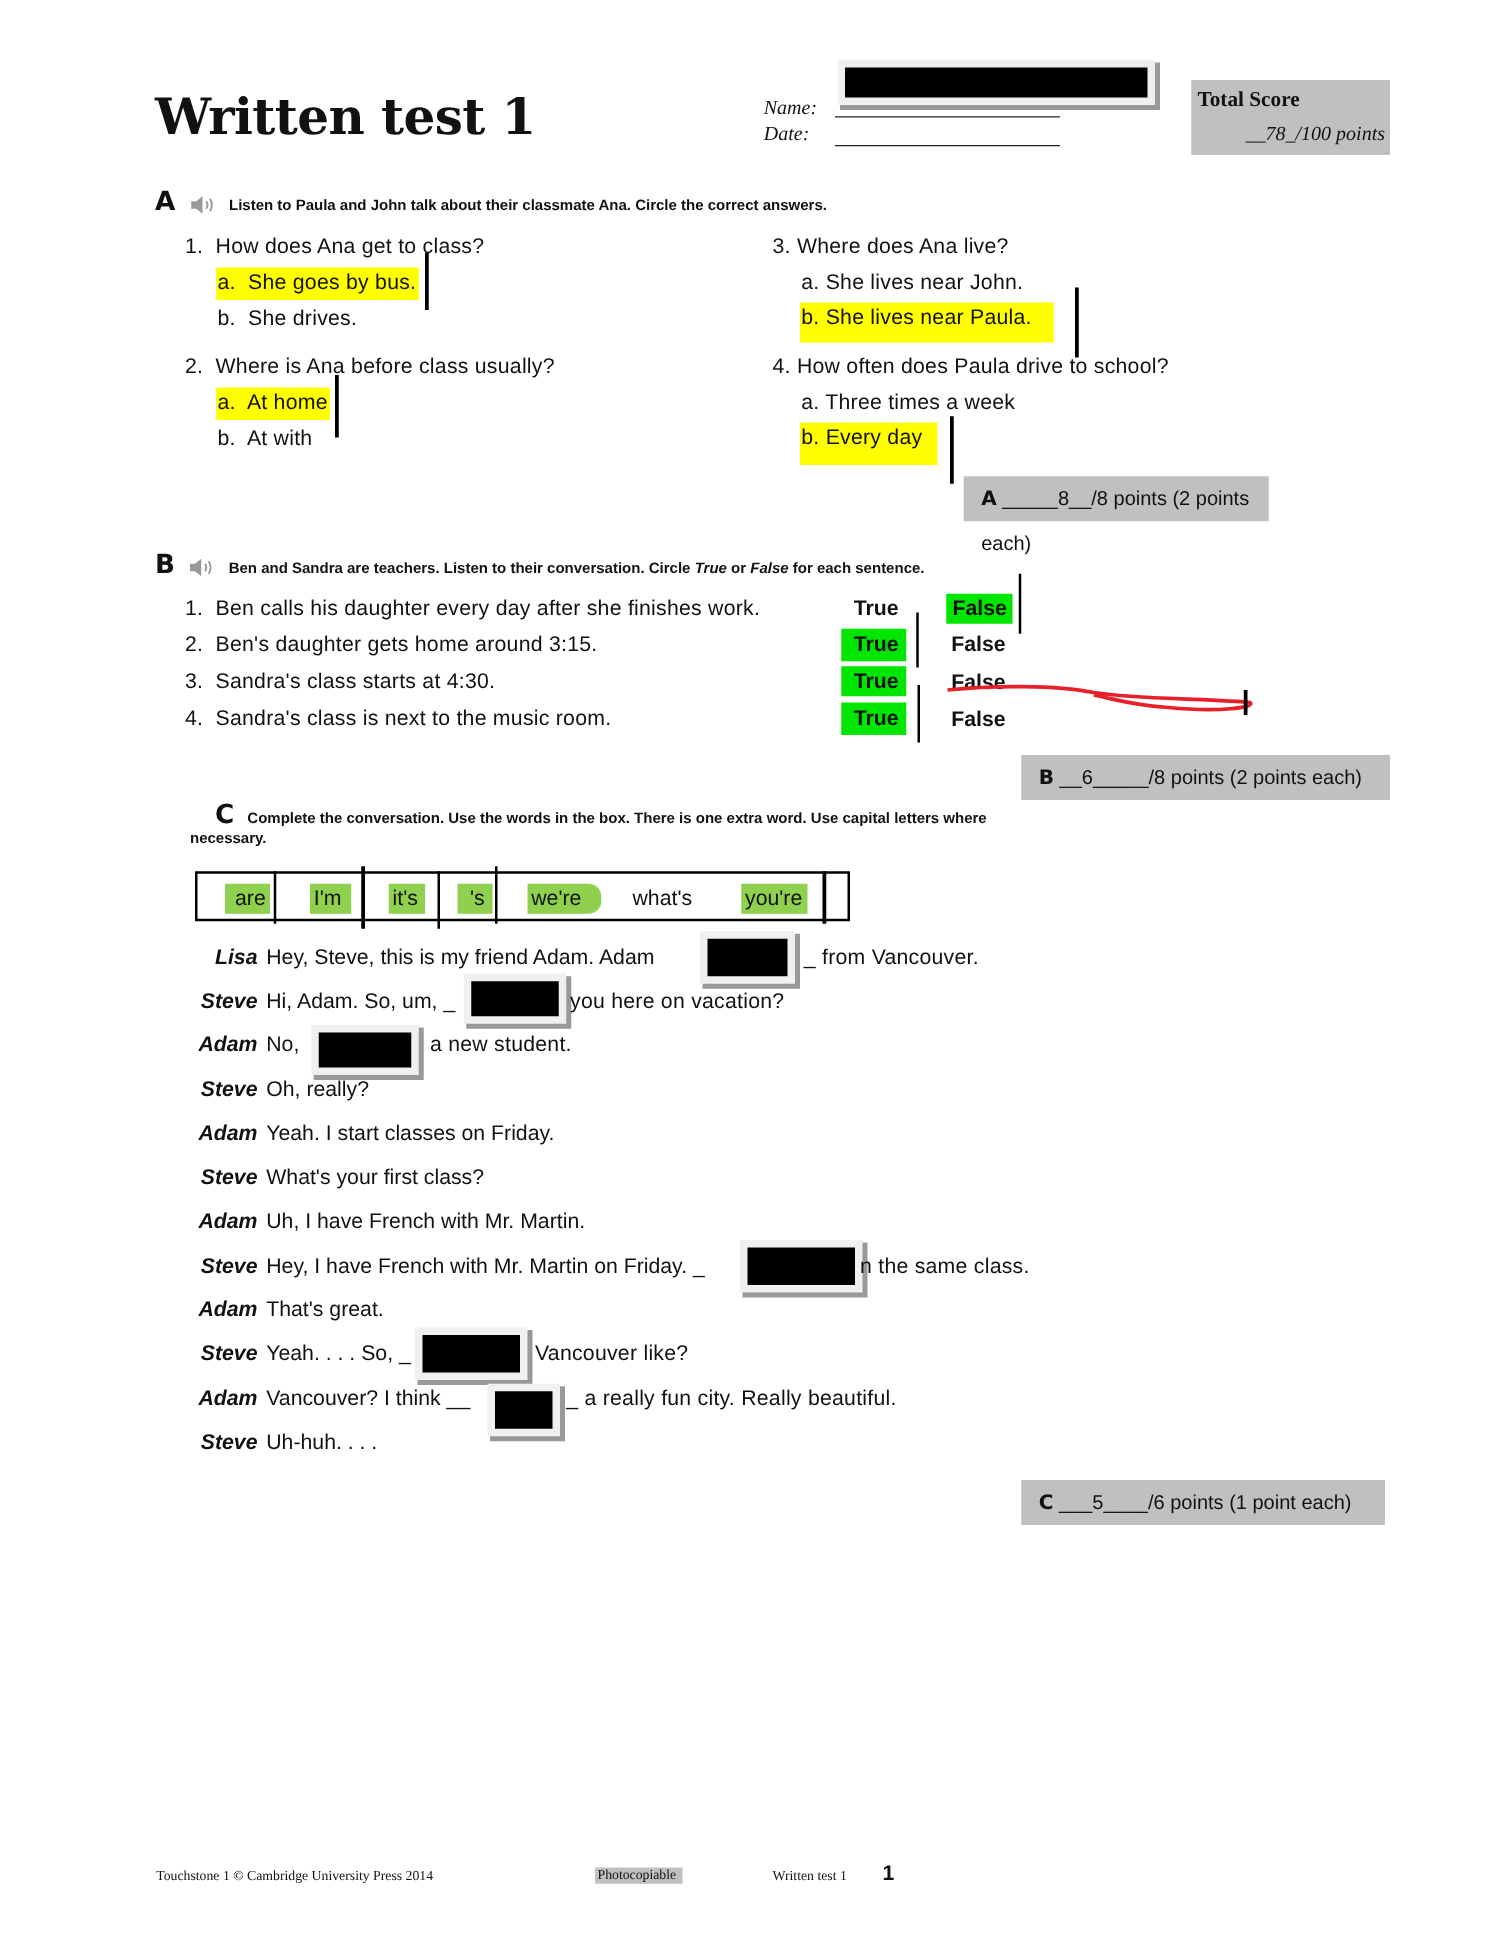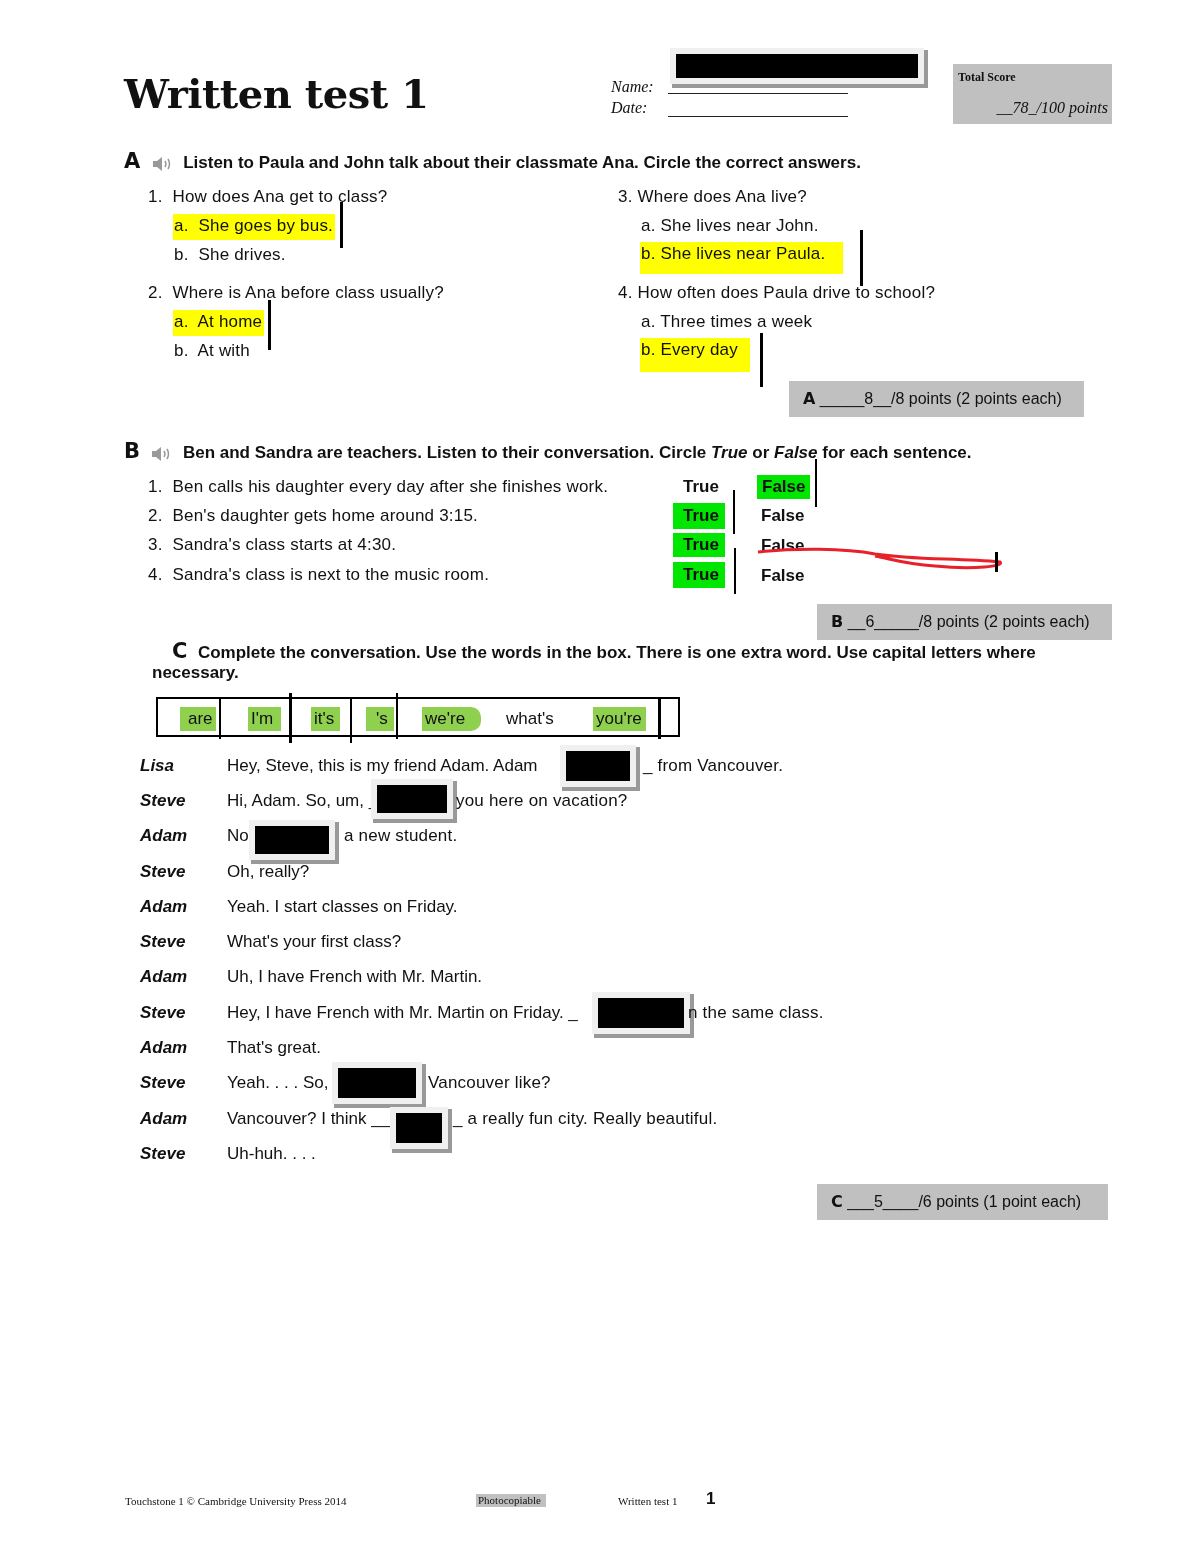--- a/index.html
+++ b/index.html
@@ -4,38 +4,38 @@
 <style>
   html, body { margin: 0; padding: 0; background: #ffffff; }
   body { width: 1200px; height: 1553px; position: relative; overflow: hidden;
          font-family: "Liberation Sans", sans-serif; color: #111; }
   .abs { position: absolute; }
   .title { left: 124px; top: 70px; font-family: "DejaVu Serif", serif; font-weight: bold; font-size: 40px; letter-spacing: -0.5px; }
   .namelabel { font-family: "Liberation Serif", serif; font-style: italic; font-size: 16px; }
   .nameline { height: 0; border-bottom: 1px solid #222; width: 180px; }
   .redact { background: #000; box-shadow: 0 0 0 6px #f0f0f0, 3px 3px 0 7px #999; }
   .score-total { left: 953px; top: 64px; width: 159px; height: 60px; background: #c0c0c0; }
-  .score-total .lbl { position:absolute; left:5px; top:6px; font-family:"Liberation Serif", serif; font-weight:bold; font-size:12px; }
+  .score-total .lbl { position:absolute; left:5px; top:6px; font-family:"Liberation Serif", serif; font-weight:bold; font-size:17px; }
   .score-total .val { position:absolute; right:4px; top:35px; font-family:"Liberation Serif", serif; font-style:italic; font-size:16px; }
-  .sec-head { font-size: 17px; font-weight: bold; }
+  .sec-head { font-size: 12px; font-weight: bold; }
   .sec-letter { font-size: 21px; font-weight: bold; font-family: "DejaVu Sans", sans-serif; }
   .speaker { display:inline-block; width: 22px; height: 16px; vertical-align: middle; }
   .q { font-size: 17px; letter-spacing: 0.2px; }
   .hl-y { background: #ffff00; }
   .hl-g { background: #00e600; }
   .hl-lg { background: #8fd14f; }
   .bar { background: #000; width: 3px; }
   .score-box { background: #c0c0c0; height: 36px; font-size: 16px; line-height: 36px; padding-left: 14px; box-sizing: border-box; }
   .score-box b { font-family: "DejaVu Sans", sans-serif; }
   .tf { font-size: 17px; font-weight: bold; padding: 1px 4px; }
   .wordbox { left: 156px; top: 697px; width: 524px; height: 40px; border: 2px solid #000; box-sizing: border-box; }
   .word { position: absolute; top: 8px; font-size: 17px; padding: 2px 3px; }
   .divline { position: absolute; background: #000; width: 2px; }
   .conv-row { position: absolute; left: 140px; font-size: 17px; white-space: nowrap; }
-  .conv-row .who { display:inline-block; width: 66px; font-weight: bold; font-style: italic; margin-right: 21px; }
+  .conv-row .who { display:inline-block; width: 66px; text-align: right; font-weight: bold; font-style: italic; margin-right: 7px; }
   .footer { font-family: "Liberation Serif", serif; font-size: 11px; }
 </style>
 </head>
 <body>
 
 <div class="abs title">Written test 1</div>
 
 <div class="abs redact" style="left:676px; top:54px; width:242px; height:24px;"></div>
 <div class="abs namelabel" style="left:611px; top:78px;">Name:</div>
 <div class="abs nameline" style="left:668px; top:93px;"></div>
@@ -106,21 +106,21 @@
 <div class="abs q" style="left:641px; top:312px;">
   <span>a.</span>
   <span>Three times a week</span>
 </div>
 <div class="abs q hl-y" style="left:640px; top:338px; padding:2px 12px 12px 1px;">
   <span>b.</span>
   <span>Every day</span>
 </div>
 <div class="abs bar" style="left:760px; top:333px; height:54px;"></div>
 
-<div class="abs score-box" style="left:789px; top:381px; width:295px;">
+<div class="abs score-box" style="left:771px; top:381px; width:244px;">
   <b>A</b>
   <span>_____8__</span><span>/8 points (2 points each)</span>
 </div>
 
 <div class="abs" style="left:124px; top:439px; white-space:nowrap;">
   <span class="sec-letter">B</span>
   <svg class="speaker" viewBox="0 0 22 16" style="margin:0 6px 0 6px;">
     <polygon points="2,5 6,5 11,1 11,15 6,11 2,11" fill="#999"></polygon>
     <path d="M14 5 Q16 8 14 11" stroke="#999" stroke-width="1.5" fill="none"></path>
     <path d="M17 3 Q20 8 17 13" stroke="#999" stroke-width="1.5" fill="none"></path>

